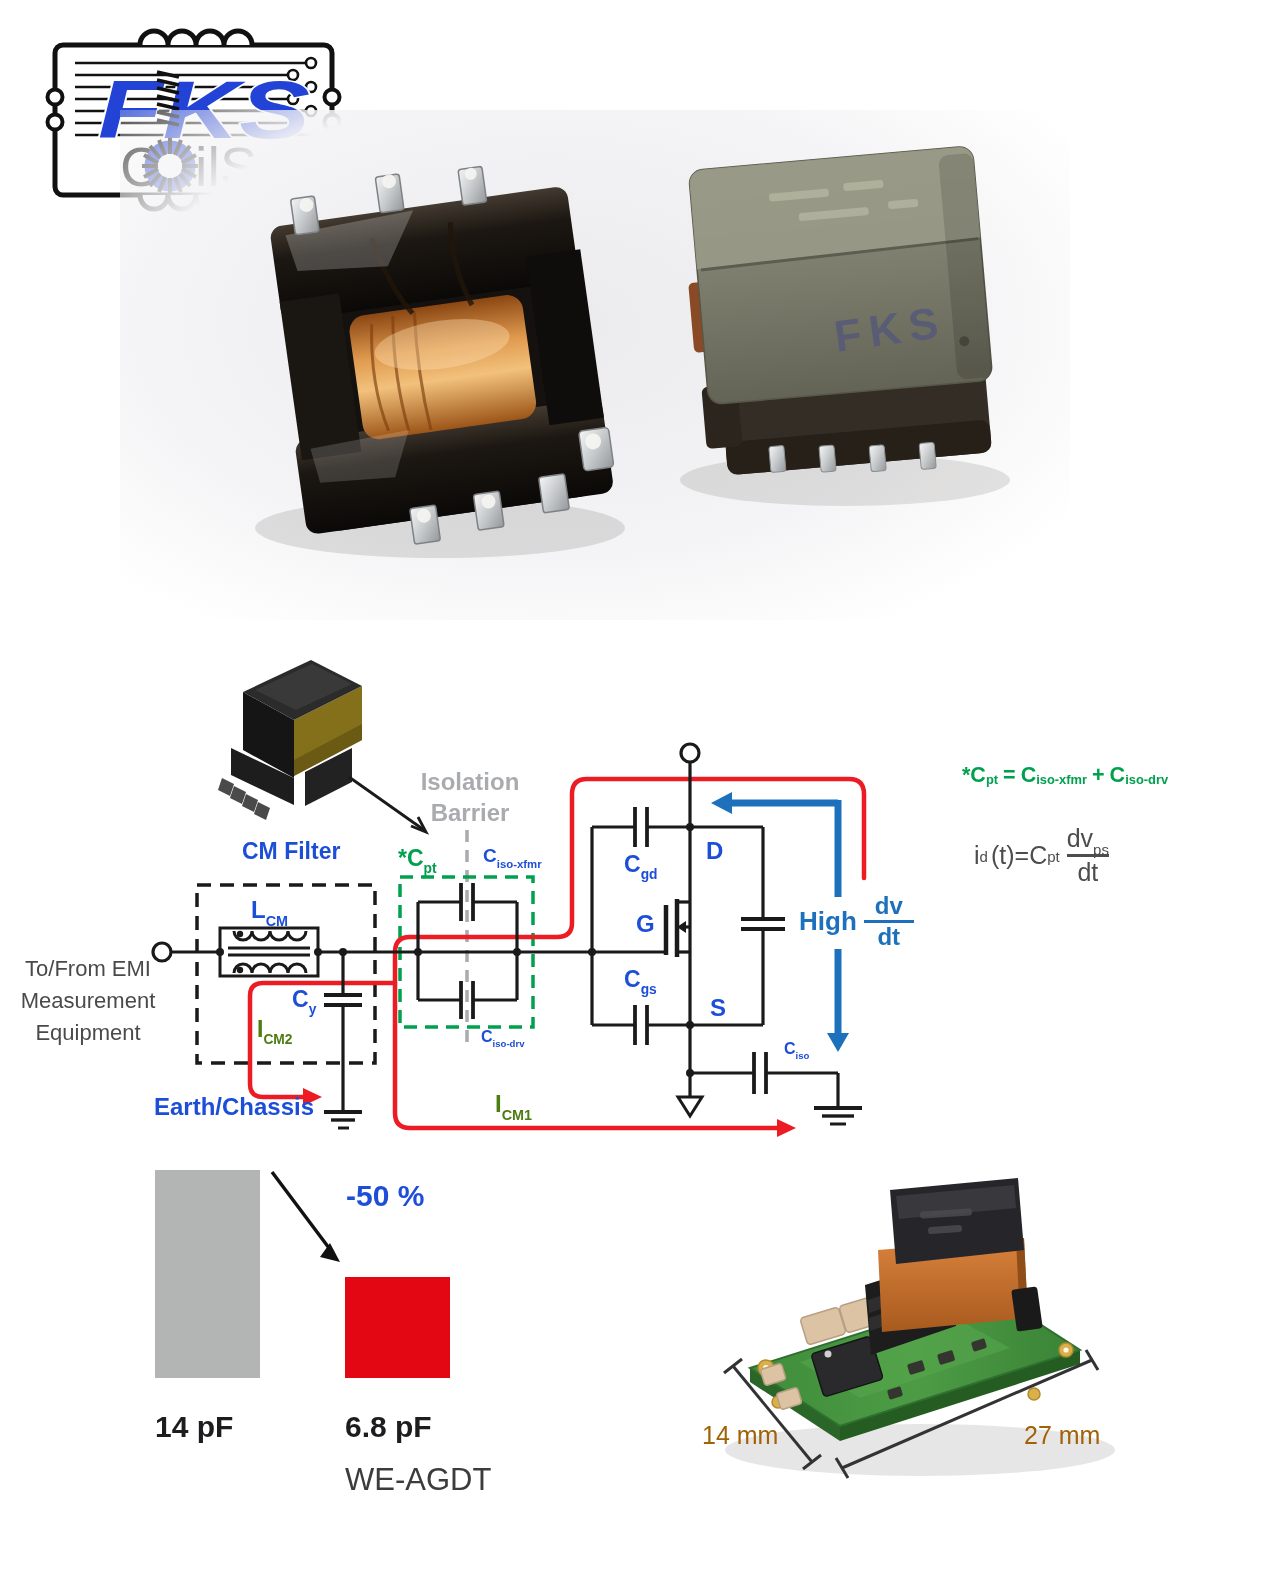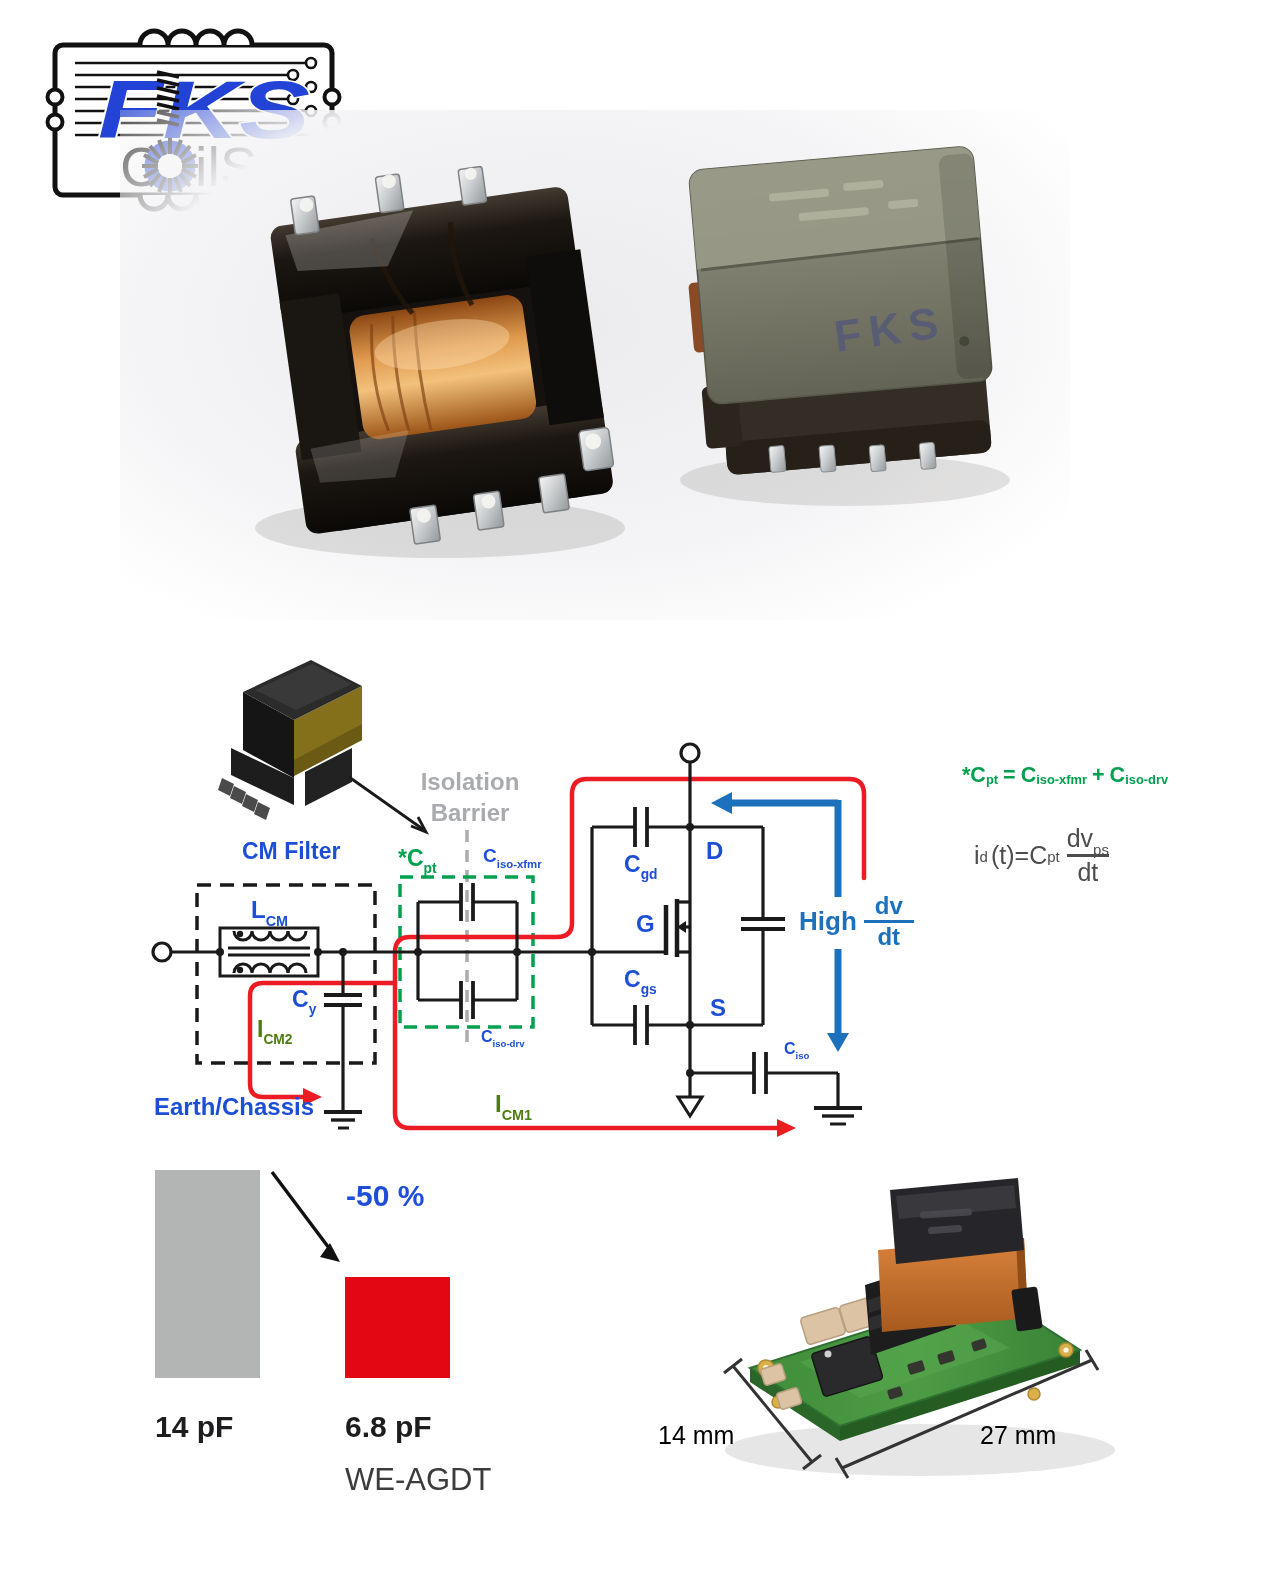--- a/index.html
+++ b/index.html
@@ -18,21 +18,21 @@
   .frac .bar{height:3px;background:currentColor;width:100%;margin:2px 0;}
   .eq{display:flex;align-items:baseline;}
   .eq .op{margin:0 5px;}
   .eq-frac{display:inline-flex;flex-direction:column;align-items:center;line-height:1;margin-left:7px;}
   .eq-frac .bar{height:2.5px;background:currentColor;width:100%;margin:3px 0;}
   .photo-bg{position:absolute;left:120px;top:110px;width:950px;height:510px;
     background:radial-gradient(ellipse at 45% 42%, #ebebee 0%, #f4f4f6 55%, rgba(255,255,255,0) 85%);}
   .bar-el{position:absolute;width:105px;bottom:213px;}
   .cat{line-height:47px;color:#3c3c3e;font-size:31px;}
   .val{font-size:30px;font-weight:bold;color:#1d1d1f;}
-  .dim{font-size:25px;color:#000000;}
+  .dim{font-size:25px;color:#a16207;margin-left:44px;}
 </style>
 </head>
 <body>
 
 <div id="canvas">
 
   <svg style="left:40px;top:26px;" width="310" height="185" viewBox="0 0 310 185">
 
     <g stroke="#111" stroke-width="2.6">
       <line x1="35" y1="37" x2="266" y2="37"></line>
@@ -313,20 +313,25 @@
     <div>Barrier</div>
   </div>
   <div class="lbl b green" style="left:398px;top:845px;font-size:23px;"><span>*C</span><sub>pt</sub></div>
   <div class="lbl b" style="left:483px;top:845px;font-size:19px;"><span>C</span><sub>iso-xfmr</sub></div>
   <div class="lbl b" style="left:481px;top:1028px;font-size:16px;"><span>C</span><sub>iso-drv</sub></div>
   <div class="lbl b" style="left:251px;top:896px;font-size:24px;"><span>L</span><sub>CM</sub></div>
   <div class="lbl b" style="left:292px;top:986px;font-size:23px;"><span>C</span><sub>y</sub></div>
   <div class="lbl b red" style="left:257px;top:1016px;font-size:23px;"><span>I</span><sub>CM2</sub></div>
   <div class="lbl b red" style="left:495px;top:1090px;font-size:24px;"><span>I</span><sub>CM1</sub></div>
   <div class="lbl b" style="left:154px;top:1093px;font-size:24px;">Earth/Chassis</div>
+  <div class="lbl center" style="left:88px;top:953px;font-size:22px;line-height:32px;color:#4a4a4b;">
+    <div>To/From EMI</div>
+    <div>Measurement</div>
+    <div>Equipment</div>
+  </div>
   <div class="lbl b" style="left:624px;top:851px;font-size:23px;"><span>C</span><sub>gd</sub></div>
   <div class="lbl b" style="left:636px;top:910px;font-size:24px;">G</div>
   <div class="lbl b" style="left:706px;top:837px;font-size:24px;">D</div>
   <div class="lbl b" style="left:624px;top:966px;font-size:23px;"><span>C</span><sub>gs</sub></div>
   <div class="lbl b" style="left:710px;top:994px;font-size:24px;">S</div>
   <div class="lbl b" style="left:784px;top:1040px;font-size:16px;"><span>C</span><sub>iso</sub></div>
 
   <div class="lbl b blue" style="left:799px;top:894px;display:flex;align-items:center;gap:7px;">
     <span style="font-size:26px;">High</span>
     <span class="frac" style="font-size:24px;width:50px;">

